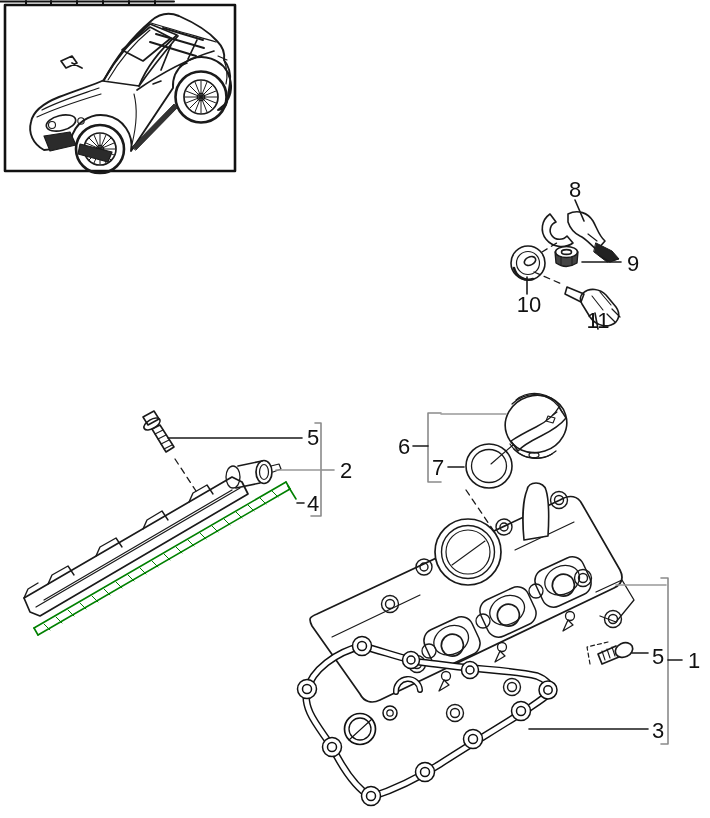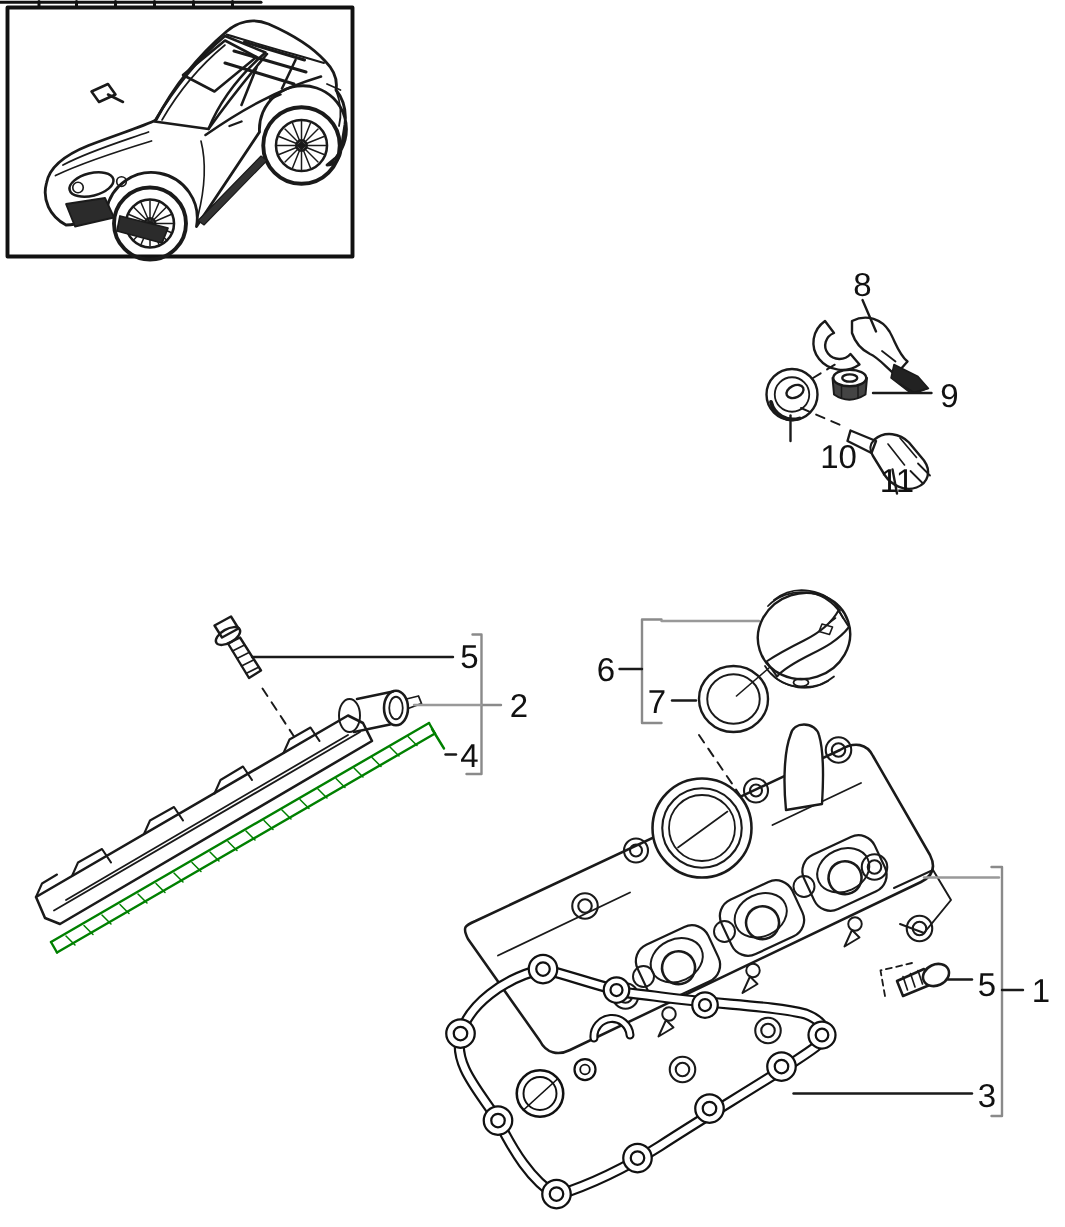--- a/index.html
+++ b/index.html
@@ -407,21 +407,21 @@
     <line x1="616" y1="585" x2="666" y2="585" stroke="#999"></line>
     <line x1="632" y1="653" x2="648" y2="653"></line>
     <line x1="668" y1="660" x2="682" y2="660"></line>
     <line x1="529" y1="729" x2="648" y2="729"></line>
   </g>
 
 </svg>
 
   <div class="callout" style="left:575px;top:190px">8</div>
   <div class="callout" style="left:633px;top:264px">9</div>
-  <div class="callout" style="left:559px;top:305px">10</div>
+  <div class="callout" style="left:529px;top:305px">10</div>
   <div class="callout" style="left:598px;top:321px">11</div>
   <div class="callout" style="left:313px;top:438px">5</div>
   <div class="callout" style="left:346px;top:471px">2</div>
   <div class="callout" style="left:313px;top:504px">4</div>
   <div class="callout" style="left:404px;top:447px">6</div>
   <div class="callout" style="left:438px;top:468px">7</div>
   <div class="callout" style="left:658px;top:657px">5</div>
   <div class="callout" style="left:694px;top:661px">1</div>
   <div class="callout" style="left:658px;top:731px">3</div>
 

